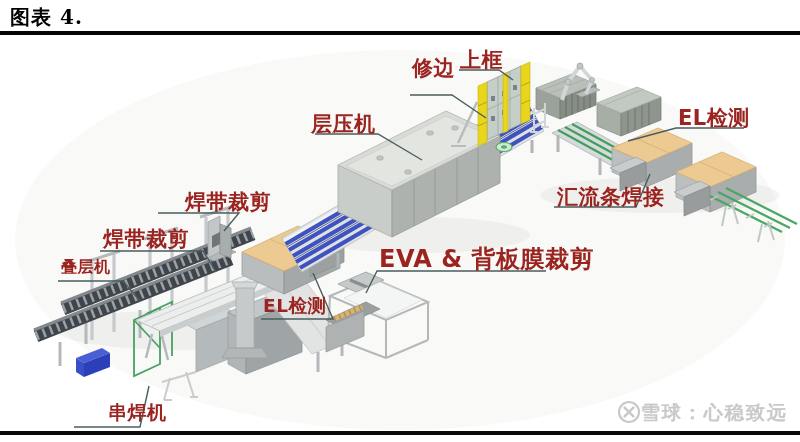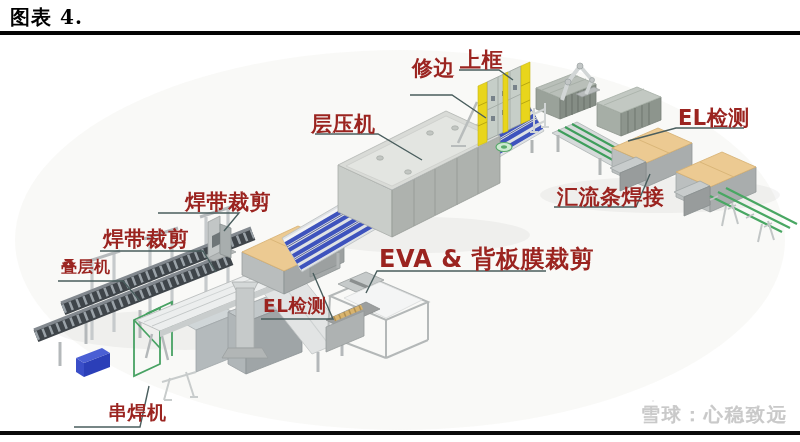--- a/index.html
+++ b/index.html
@@ -46,21 +46,20 @@
   .lbl-stacker         {left:61px;top:258px;font-size:16px;}
   .lbl-eva             {left:379px;top:246px;font-size:24px;}
   .lbl-el-bottom       {left:263px;top:296px;font-size:18.5px;}
   .lbl-string          {left:77px;top:402px;font-size:19px;margin-left:31px;}
   
   .watermark{
     position:absolute;right:12px;top:400px;height:28px;
     display:flex;gap:0;
     color:var(--watermark-gray);font-size:19px;font-weight:600;letter-spacing:2px;
     text-shadow:1px 1px 1px rgba(255,255,255,.95), -0.5px -0.5px 0 rgba(165,165,165,.35);
-    flex-direction:column;
   }
 </style>
 </head>
 <body>
 
 <svg class="diagram-svg" width="800" height="442" viewBox="0 0 800 442" xmlns="http://www.w3.org/2000/svg">
 
   <ellipse cx="400" cy="240" rx="385" ry="190" fill="#efefec" opacity="0.4"></ellipse>
   <ellipse cx="420" cy="235" rx="110" ry="18" fill="#000" opacity="0.04"></ellipse>
   <ellipse cx="660" cy="195" rx="120" ry="18" fill="#000" opacity="0.04"></ellipse>

